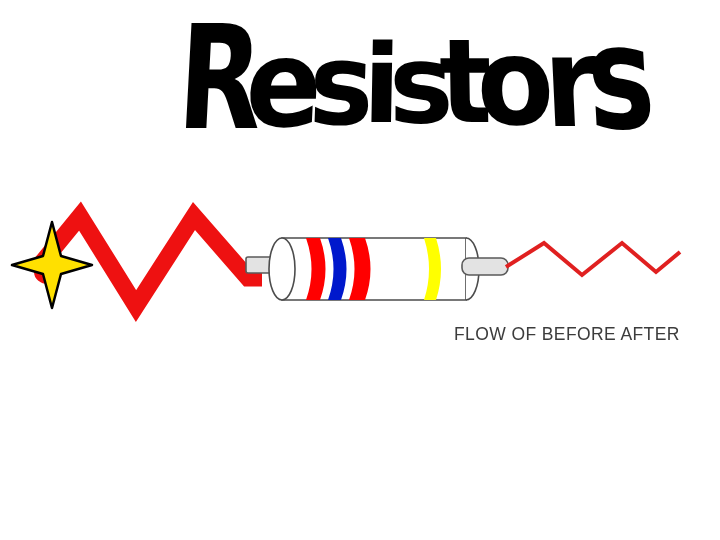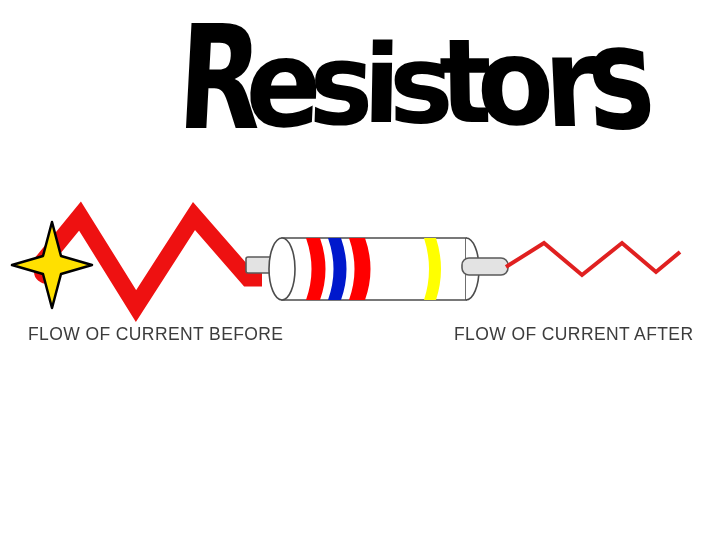--- a/index.html
+++ b/index.html
@@ -124,17 +124,16 @@
 
         <path d="M 466 58 a 13 31 0 0 1 0 62" fill="#ffffff" stroke="#4c4c4c" stroke-width="1.6"></path>
       </g>
 
       <rect x="462" y="78" width="46" height="17" rx="7" fill="#e3e3e3" stroke="#5a5a5a" stroke-width="1.6"></rect>
 
       <polyline points="506,87 544,63 582,95 622,63 656,92 680,72" fill="none" stroke="#e02020" stroke-width="4" stroke-linejoin="miter" stroke-linecap="butt"></polyline>
     </svg>
   </div>
 
-  <div class="caption" id="caption-before" style="color: rgb(60, 60, 60);">FLOW OF CURRENT BEFORE</div>
 
-  <div class="caption" id="caption-after" style="color: rgb(60, 60, 60);">FLOW OF CURRENT AFTER</div>
+  <div class="caption" id="caption-after" style="color: rgb(60, 60, 60);">FLOW OF BEFORE AFTER</div>
 
 </div>
 
 </body></html>

